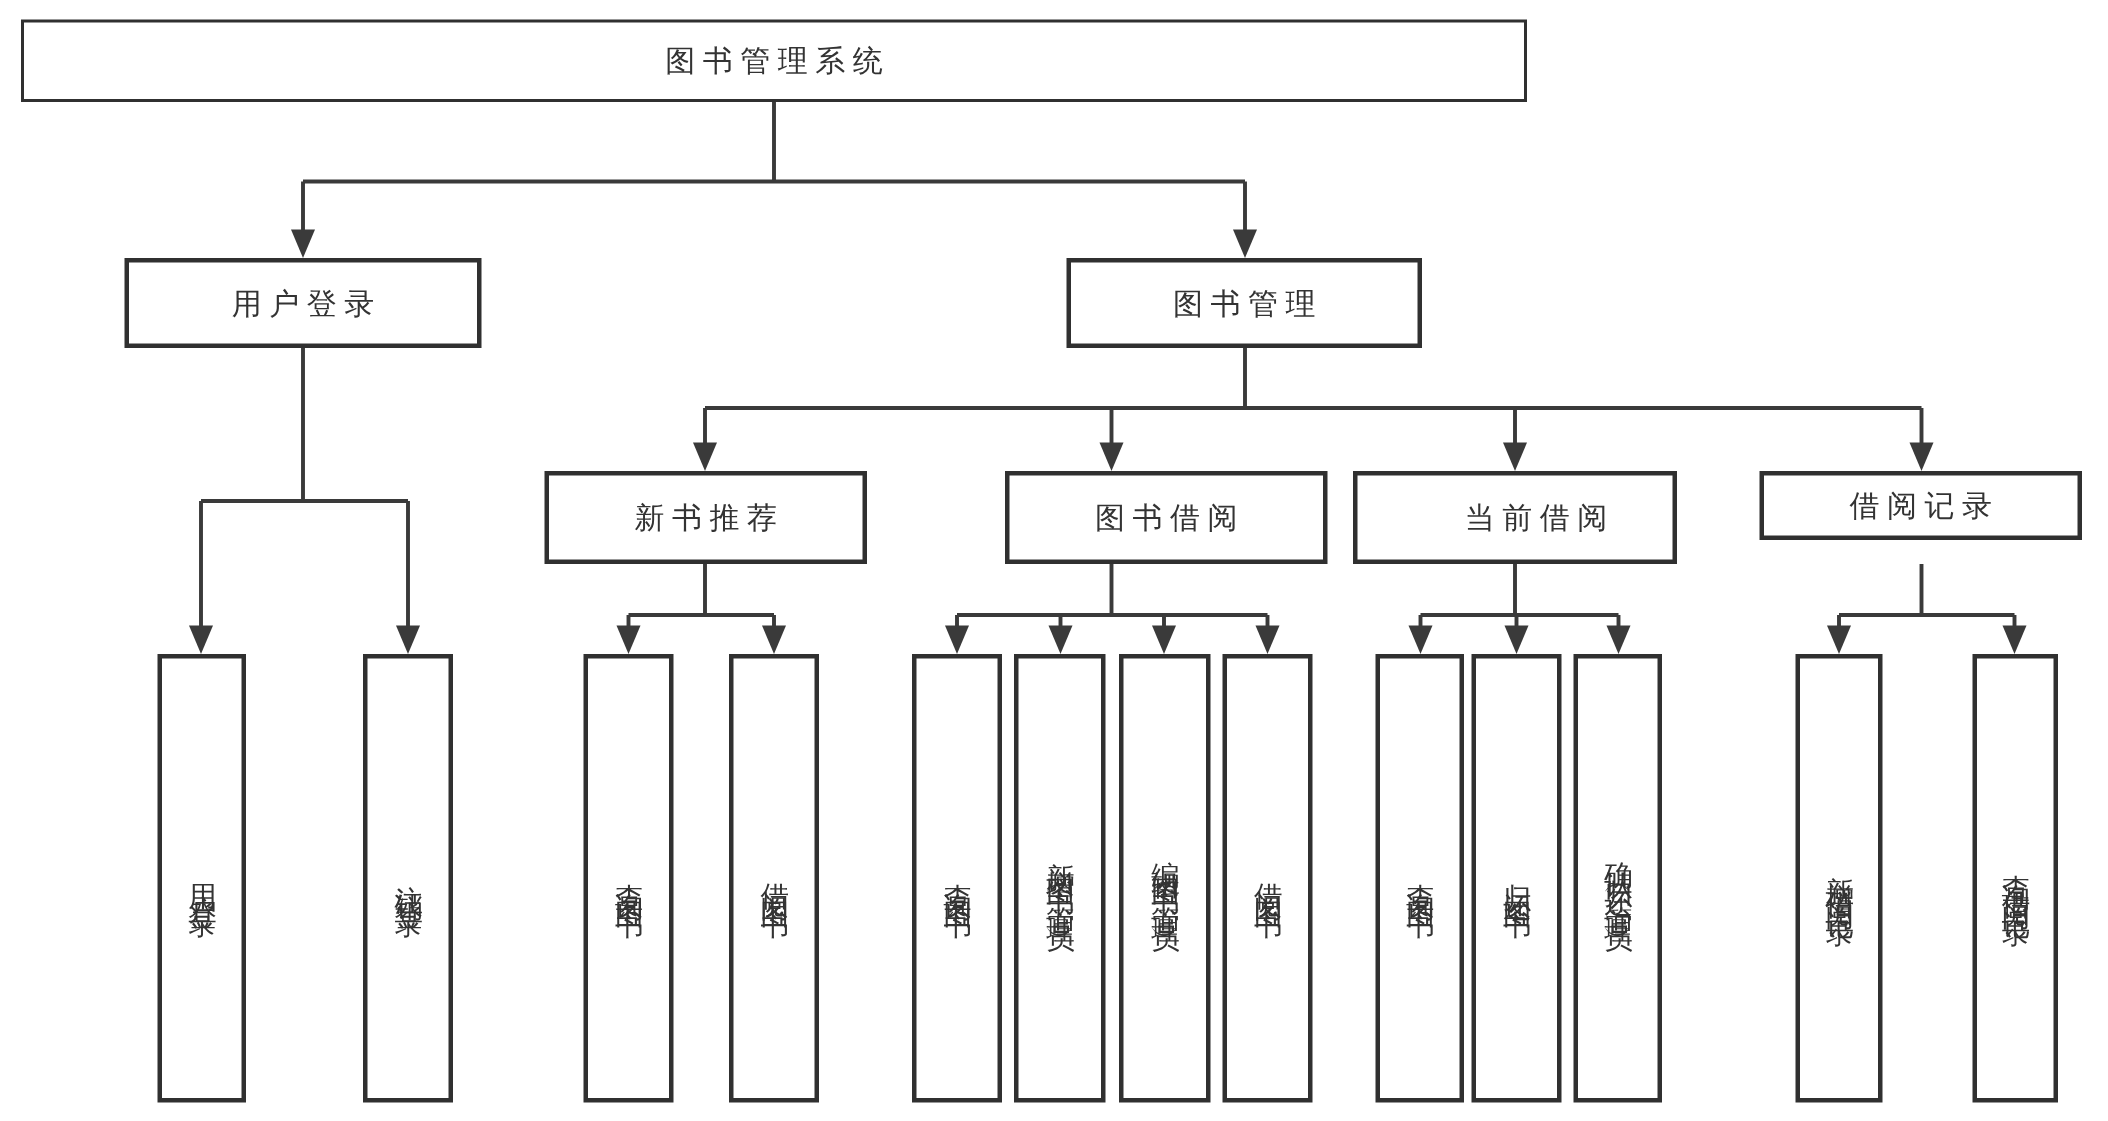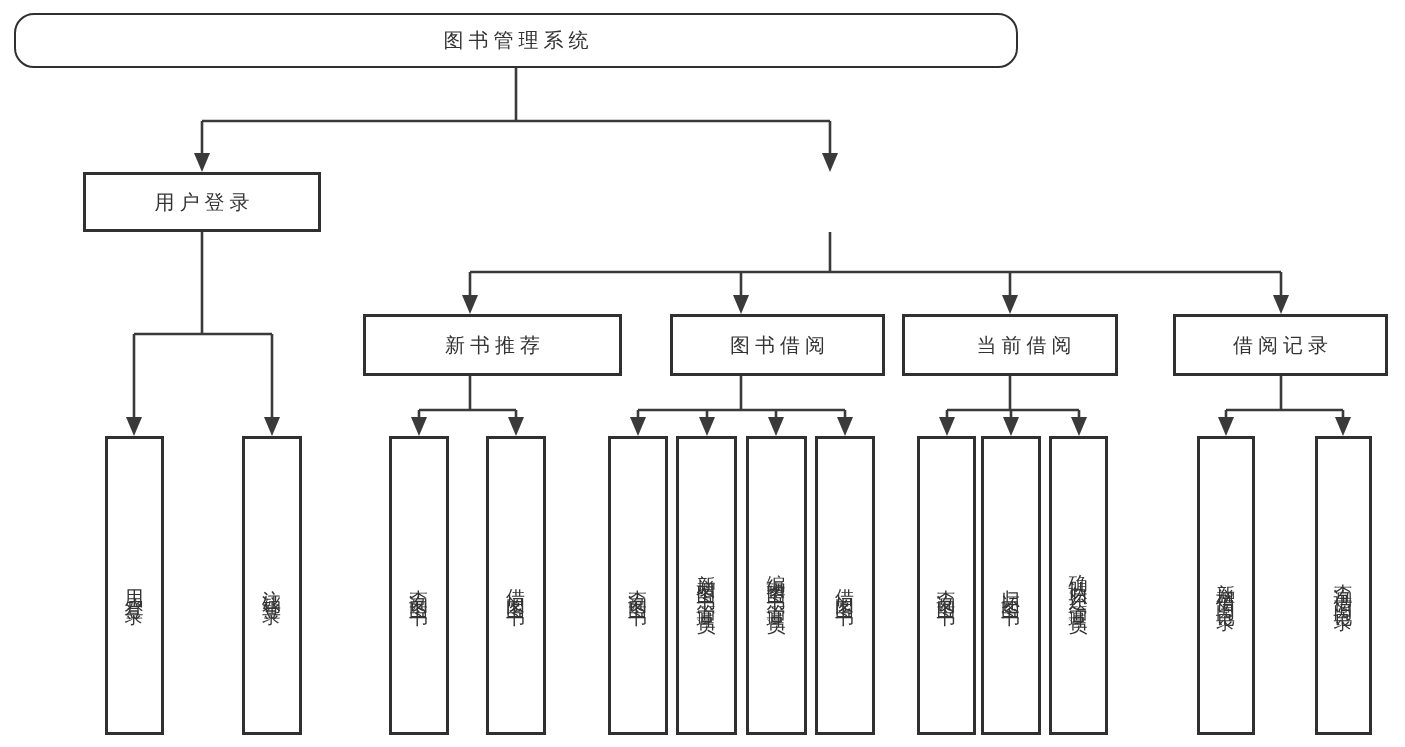--- a/index.html
+++ b/index.html
@@ -20,21 +20,21 @@
   .box {
     position: absolute;
     box-sizing: border-box;
     background: #ffffff;
     border: 3px solid #303030;
     display: flex;
     align-items: center;
     justify-content: center;
     color: #333333;
   }
-  .box.root { border-width: 2px; border-radius: 20px; }
+  .box.root { border-width: 2px; }
   .hlabel {
     font-size: 20px;
     letter-spacing: 5px;
     text-indent: 5px;
     white-space: nowrap;
     color: #333333;
   }
   .vlabel {
     writing-mode: vertical-rl;
     text-orientation: mixed;
@@ -52,24 +52,24 @@
     letter-spacing: 0.5px;
     color: #c6cad0;
     white-space: nowrap;
     z-index: 20;
   }
 
   
   #n-root            { left: 14px;   top: 13px;  width: 1004px; height: 55px; }
   #n-user-login      { left: 83px;   top: 172px; width: 238px;  height: 60px; }
   #n-book-mgmt       { left: 711px;  top: 172px; width: 237px;  height: 60px; }
-  #n-new-book-rec    { left: 363px;  top: 314px; width: 259px;  height: 62px; }
+  #n-new-book-rec    { left: 363px;  top: 314px; width: 215px;  height: 62px; }
   #n-book-borrow     { left: 634px;  top: 314px; width: 215px;  height: 62px; margin-left: 36px; }
   #n-current-borrow  { left: 902px;  top: 314px; width: 216px;  height: 62px; padding-left: 28px; }
-  #n-borrow-records  { left: 1173px; top: 314px; width: 215px;  height: 62px; }
+  #n-borrow-records  { left: 1173px; top: 314px; width: 215px;  height: 46px; }
 
   .leaf { top: 436px; height: 299px; }
   #l-user-login      { left: 105px;  width: 59px; }
   #l-logout          { left: 242px;  width: 60px; }
   #l-query-books-1   { left: 389px;  width: 60px; }
   #l-borrow-books-1  { left: 486px;  width: 60px; }
   #l-query-books-2   { left: 608px;  width: 60px; }
   #l-add-books       { left: 676px;  width: 61px; }
   #l-edit-books      { left: 746px;  width: 61px; }
   #l-borrow-books-2  { left: 815px;  width: 60px; }
@@ -127,20 +127,23 @@
     </g>
   </svg>
 
   <div class="box root" id="n-root">
     <span class="hlabel">图书管理系统</span>
   </div>
 
   <div class="box" id="n-user-login">
     <span class="hlabel">用户登录</span>
   </div>
+  <div class="box" id="n-book-mgmt">
+    <span class="hlabel">图书管理</span>
+  </div>
 
   <div class="box" id="n-new-book-rec">
     <span class="hlabel">新书推荐</span>
   </div>
   <div class="box" id="n-book-borrow">
     <span class="hlabel">图书借阅</span>
   </div>
   <div class="box" id="n-current-borrow">
     <span class="hlabel">当前借阅</span>
   </div>

